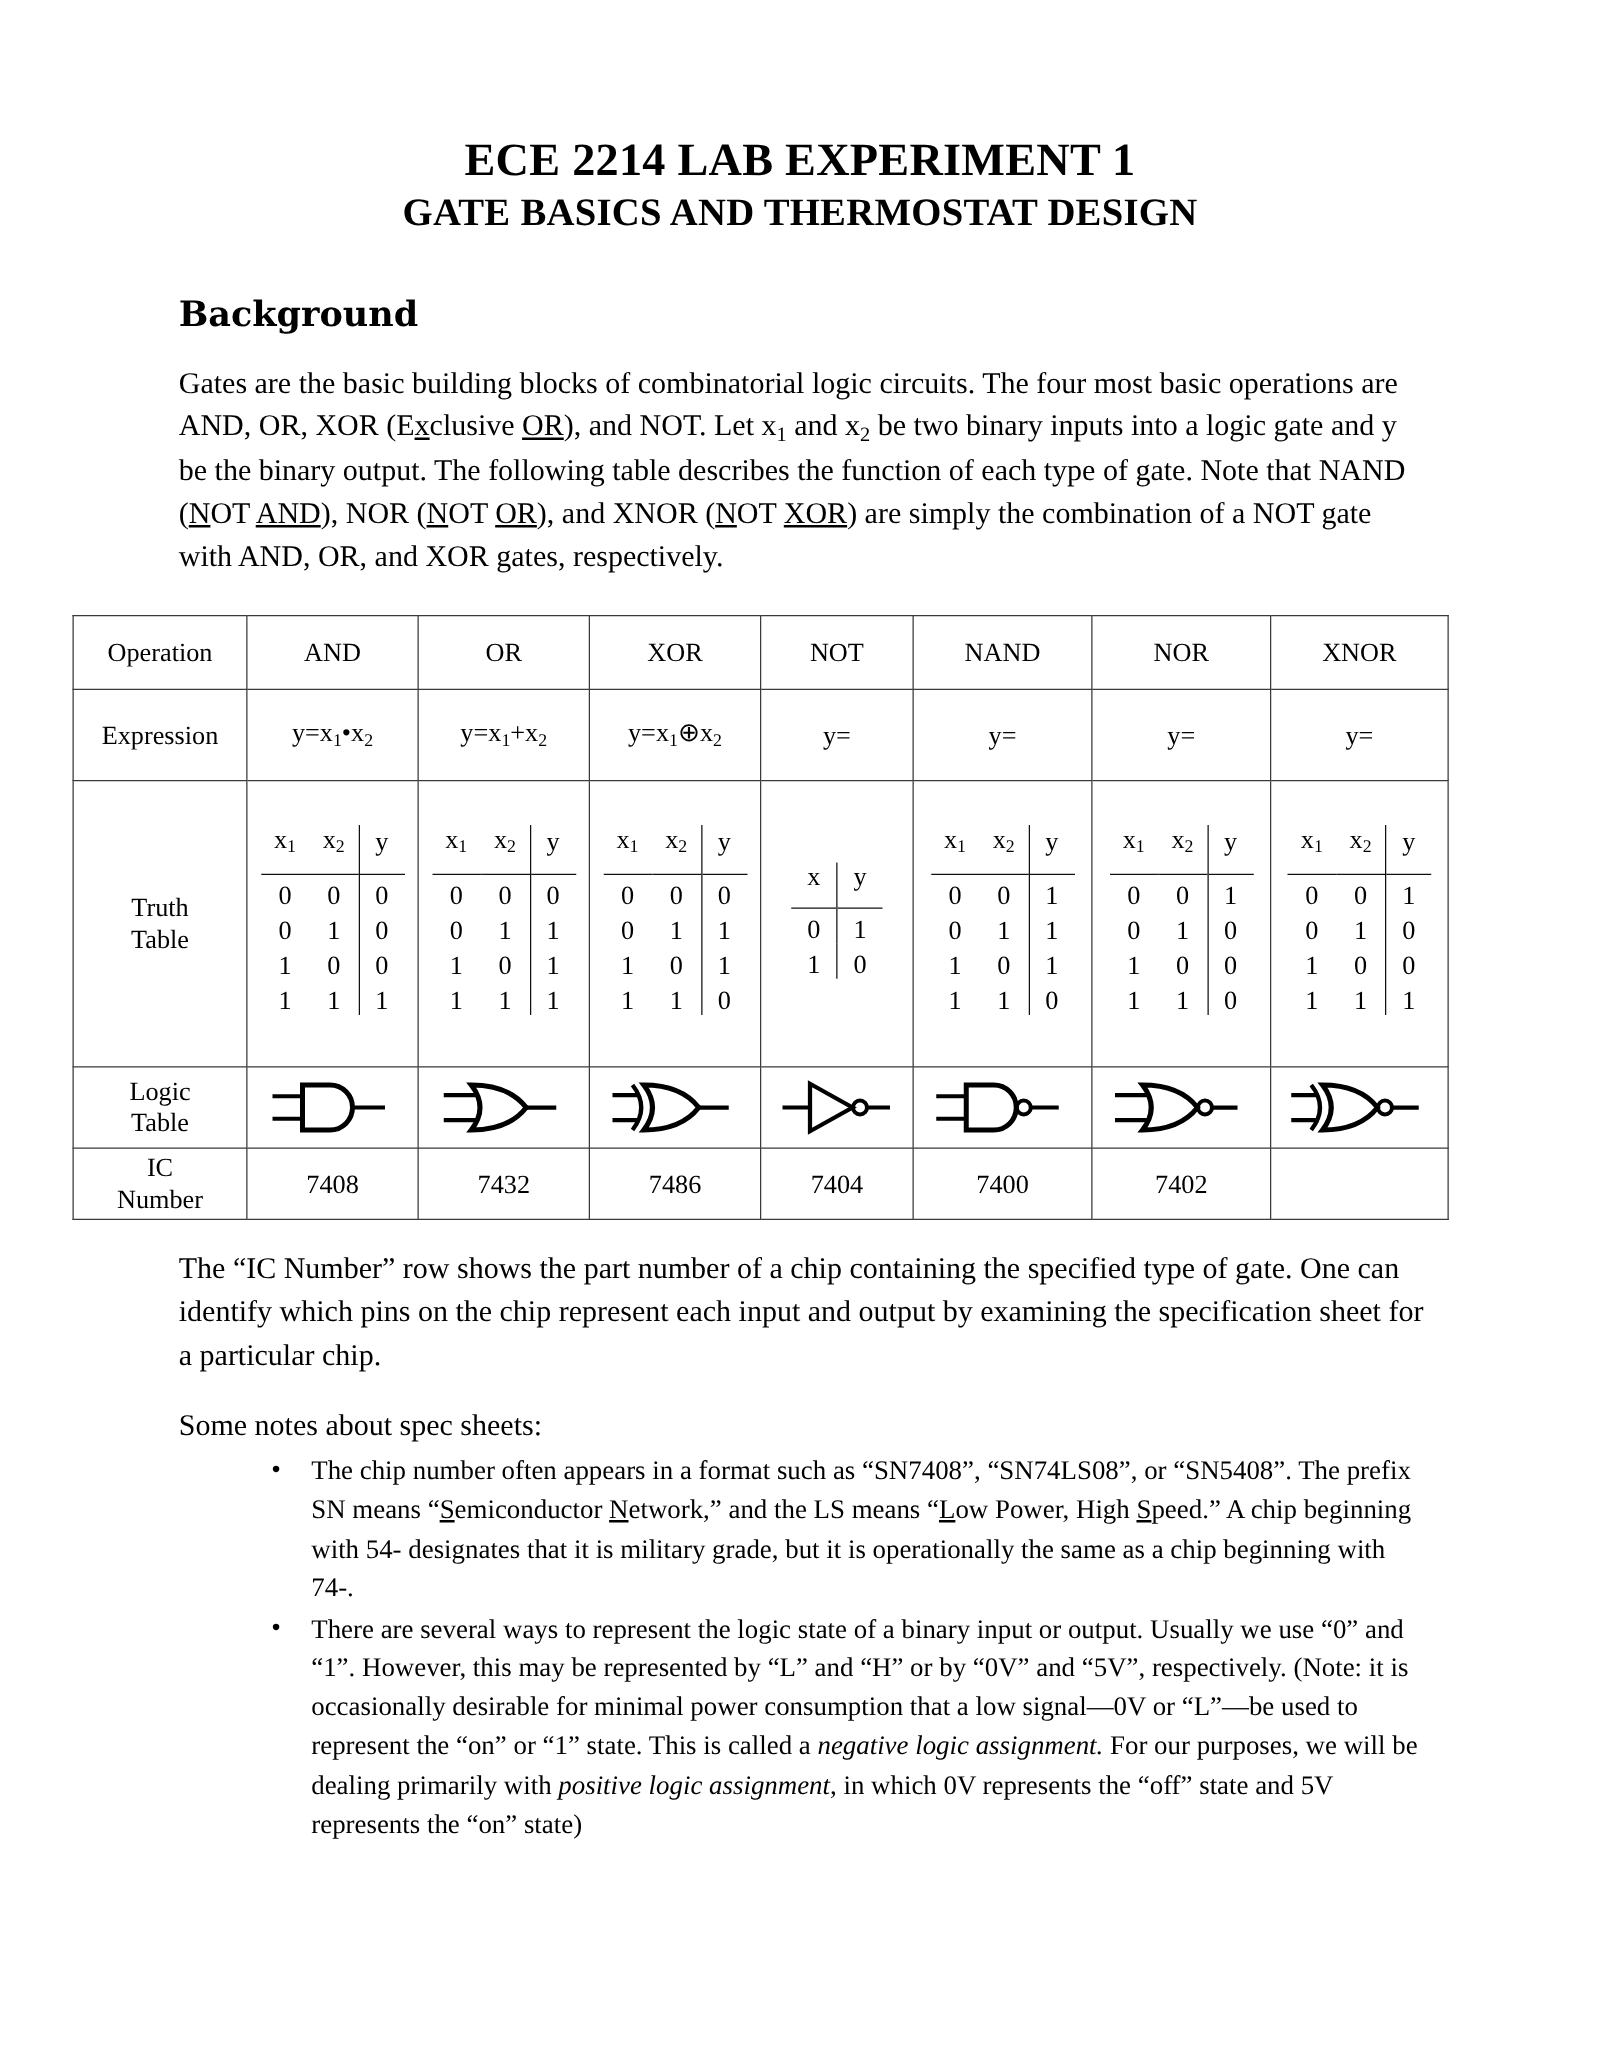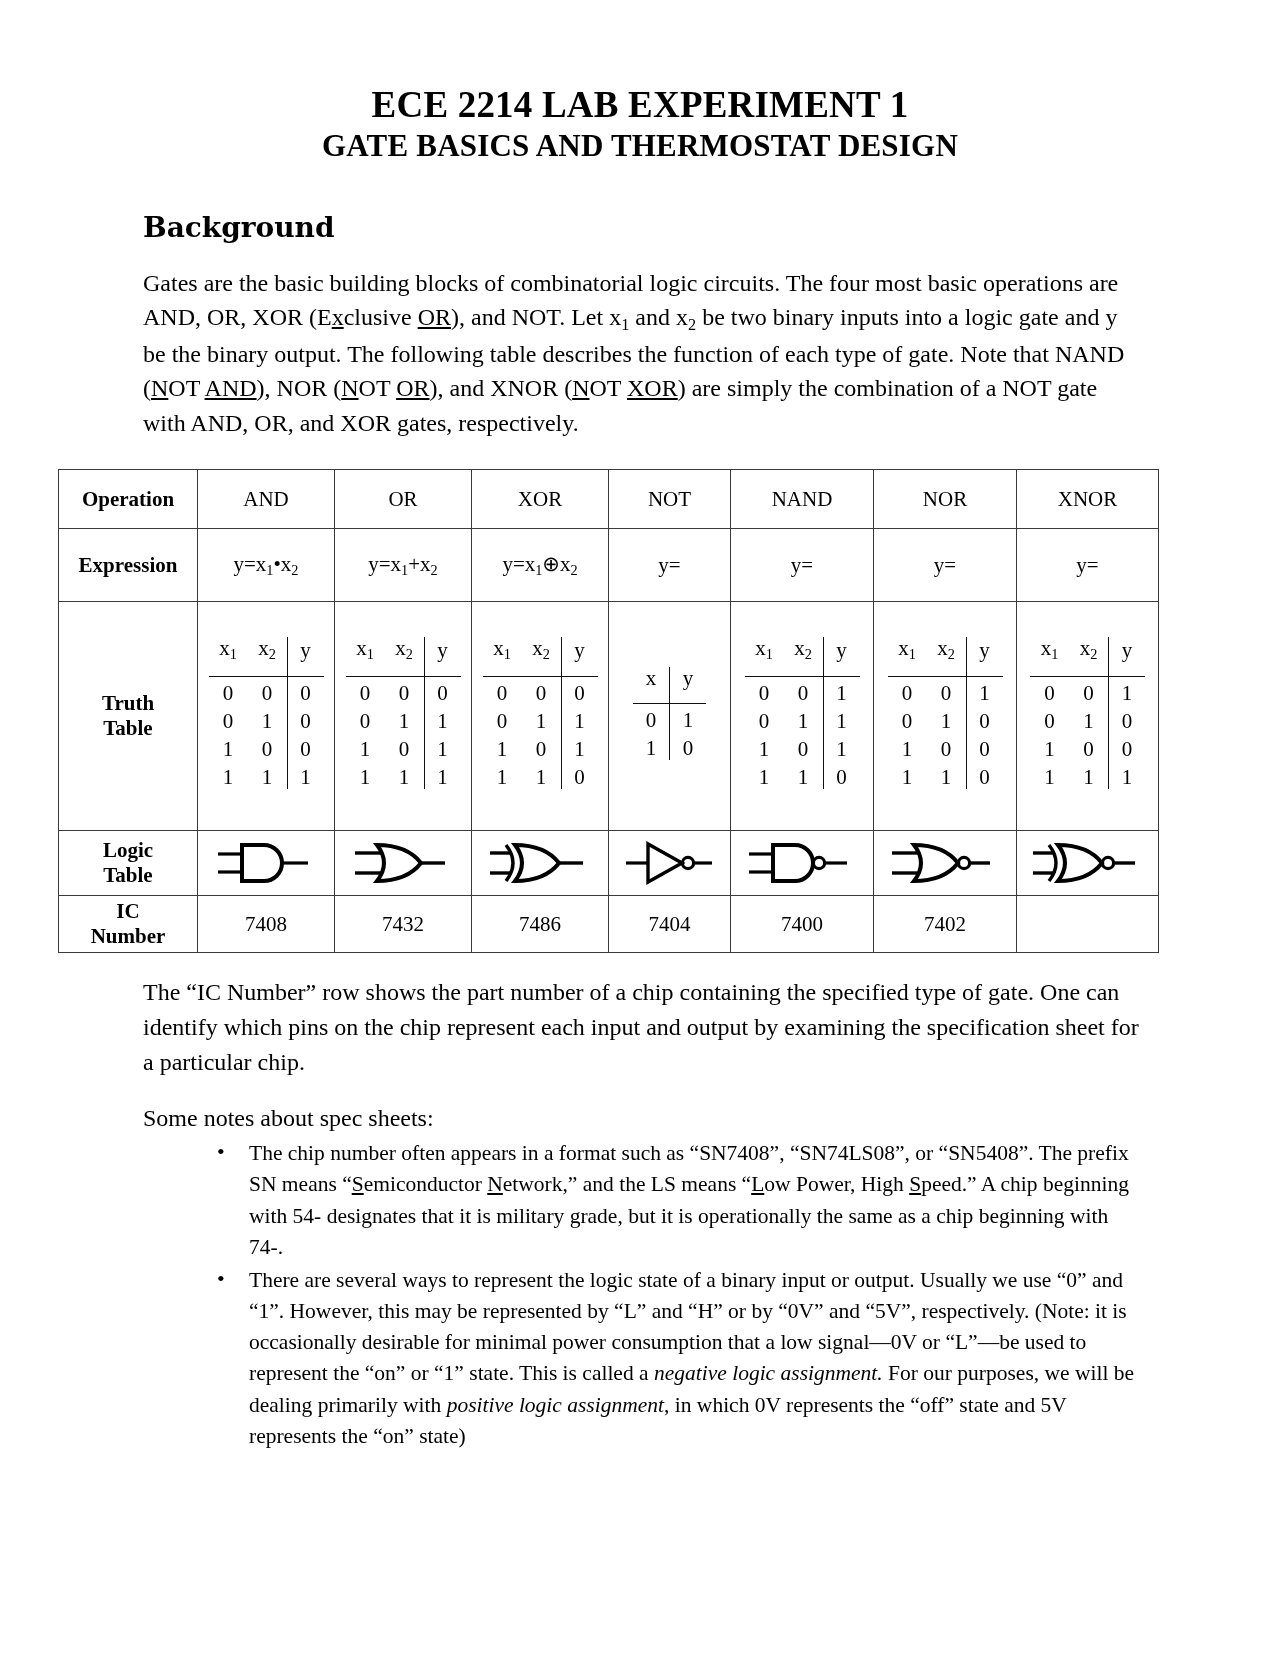--- a/index.html
+++ b/index.html
@@ -6,21 +6,21 @@
   body{
     width:1280px; height:1656px;
     background:#ffffff;
     font-family:"Liberation Serif", serif;
     color:#000;
     -webkit-font-smoothing:antialiased;
   }
   .page{position:relative;width:1280px;height:1656px;box-sizing:border-box;}
 
   
-  .title-block{ text-align:center; padding-top:84px; }
+  .title-block{ text-align:center; padding-top:108px; }
   .title1{ font-size:37px; font-weight:bold; letter-spacing:.2px; line-height:1.12; }
   .title2{ font-size:31px; font-weight:bold; letter-spacing:.2px; line-height:1.2; margin-top:2px;text-align:center;}
 
   
   .body-wrap{ padding:0 140px 0 143px; }
   h2.section{
     font-family:"DejaVu Serif", serif;
     font-size:28px; font-weight:bold;
     margin:46px 0 0 0; letter-spacing:0px;
   }
@@ -38,21 +38,21 @@
     margin:28px 0 0 58px;
     table-layout:fixed;
   }
   table.gates td{
     border:1.6px solid #3a3a3a;
     text-align:center;
     vertical-align:middle;
     font-size:21px;
     padding:0;
   }
-  .rowlabel{ font-weight:bold; font-size:21px; line-height:1.18; }
+  .rowlabel{ font-weight:normal; font-size:21px; line-height:1.18; }
   .op-row td{ height:58px; }
   .expr-row td{ height:72px; }
   .tt-row td{ height:228px; vertical-align:middle;}
   .sym-row td{ height:64px; }
   .ic-row td{ height:56px; font-size:21px;}
 
   
   col.c0{width:139px}
   col.c1{width:137px}
   col.c2{width:137px}

